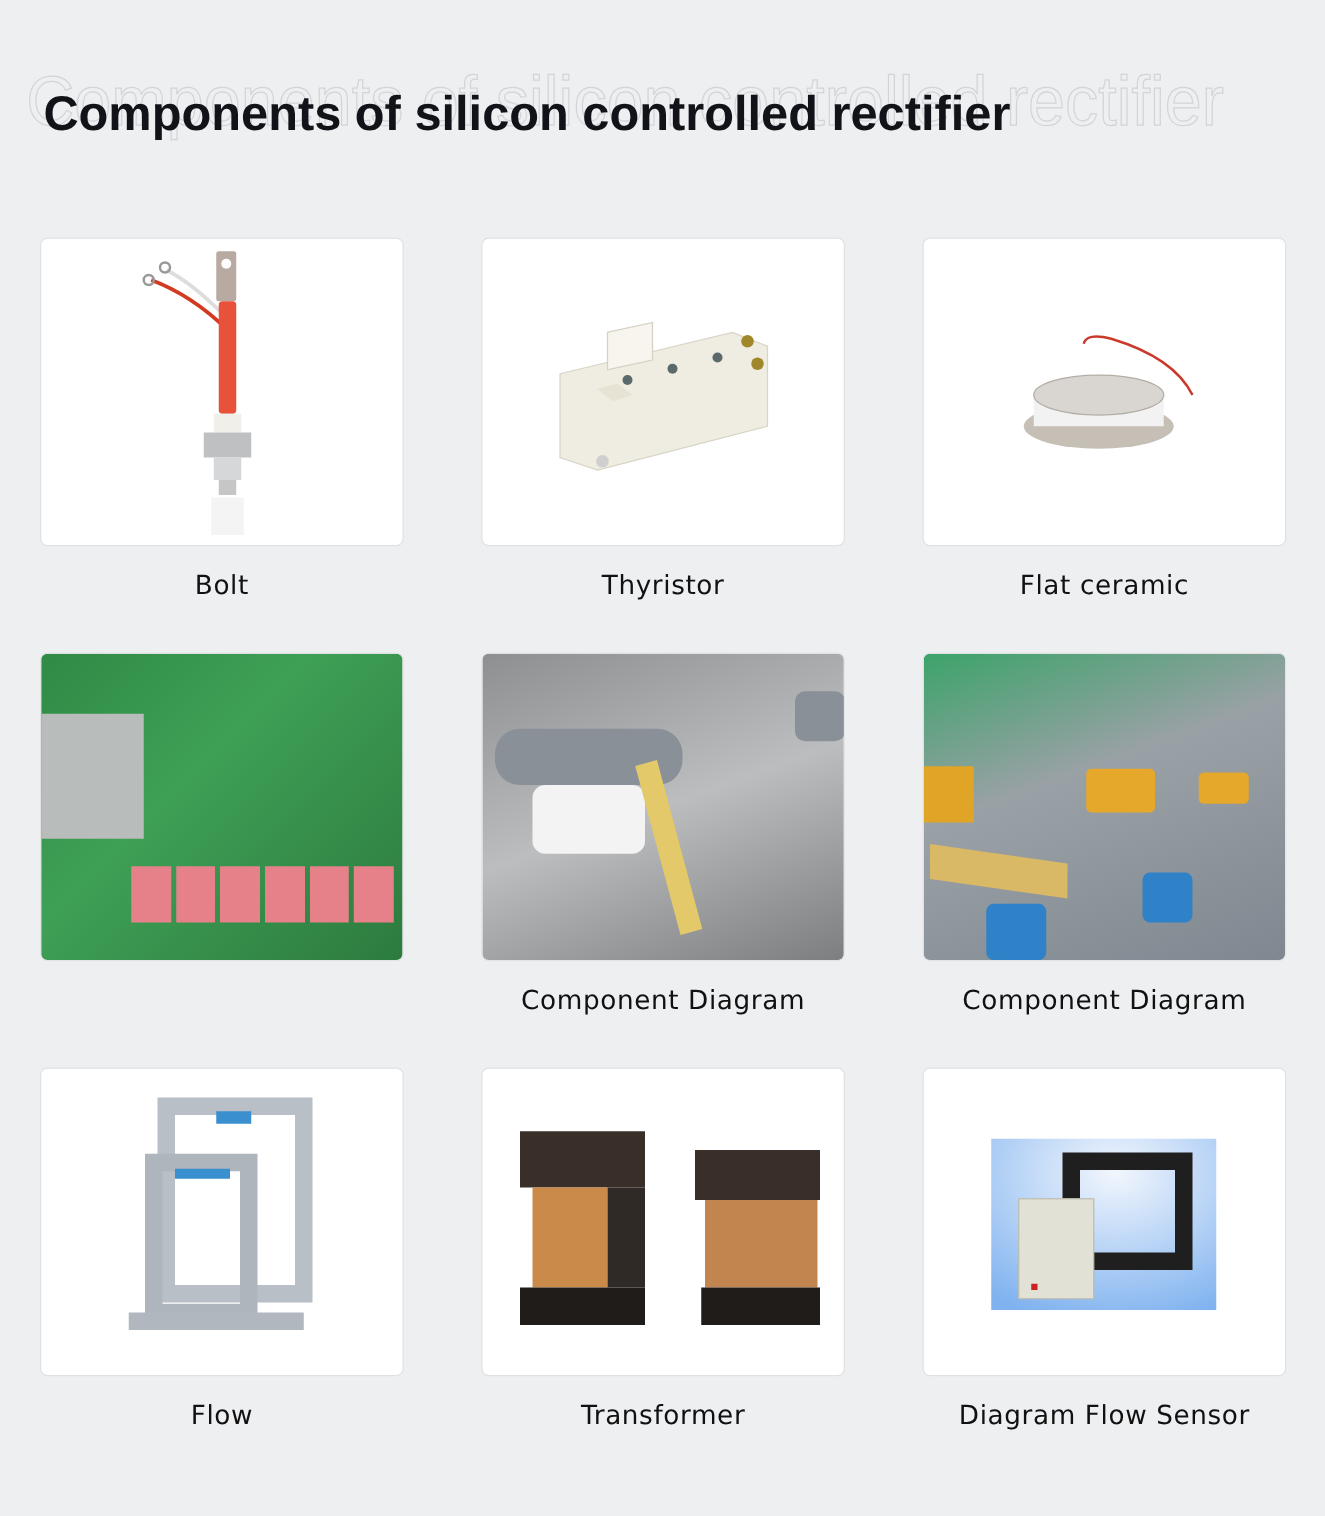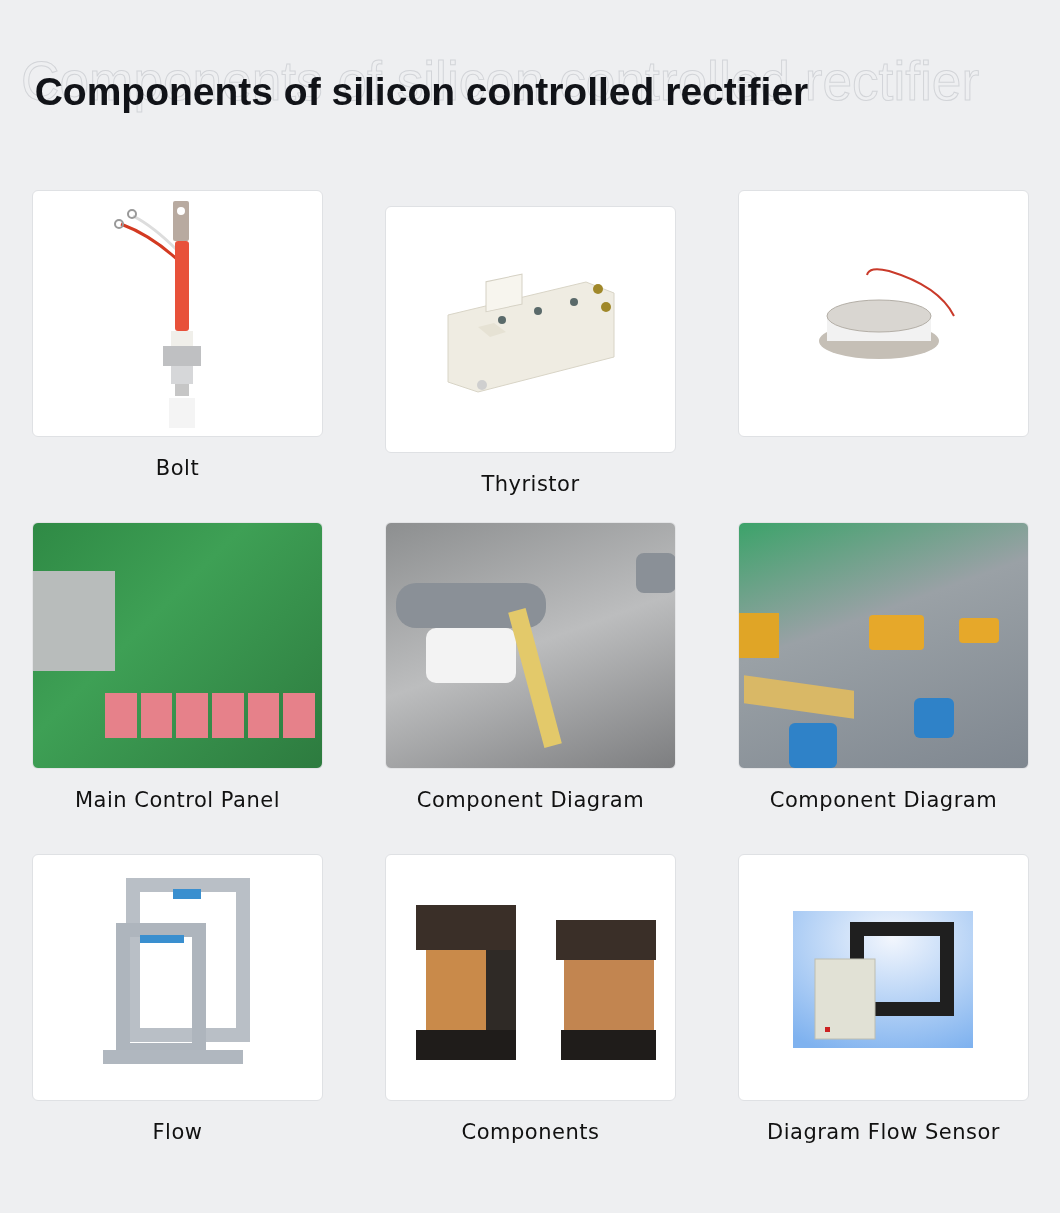--- a/index.html
+++ b/index.html
@@ -55,21 +55,21 @@
         <rect x="138" y="140" width="22" height="15" fill="#f0efea"></rect>
         <rect x="130" y="155" width="38" height="20" fill="#bfc0c2"></rect>
         <rect x="138" y="175" width="22" height="18" fill="#d6d7d9"></rect>
         <rect x="142" y="193" width="14" height="12" fill="#c6c6c6"></rect>
         <rect x="136" y="207" width="26" height="30" fill="#f4f4f4"></rect>
       </svg>
     </div>
     <div class="label">Bolt</div>
   </div>
 
-  <div class="card" style="left:353px;top:16px">
+  <div class="card" style="left:353px;top:0">
     <div class="frame">
       <svg class="pic" width="289" height="245" viewBox="0 0 289 245">
         <polygon points="62,108 200,75 228,86 228,150 92,185 62,175" fill="#efece2" stroke="#d8d4c6"></polygon>
         <polygon points="92,120 108,116 120,125 104,130" fill="#e6e2d4"></polygon>
         <rect x="100" y="96" width="36" height="30" fill="#f7f5ee" stroke="#d5d1c4" transform="skewY(-12)"></rect>
         <circle cx="116" cy="113" r="4" fill="#5a6a6a"></circle>
         <circle cx="152" cy="104" r="4" fill="#5a6a6a"></circle>
         <circle cx="188" cy="95" r="4" fill="#5a6a6a"></circle>
         <circle cx="212" cy="82" r="5" fill="#a0882a"></circle>
         <circle cx="220" cy="100" r="5" fill="#a0882a"></circle>
@@ -81,35 +81,35 @@
 
   <div class="card" style="left:706px;top:0">
     <div class="frame">
       <svg class="pic" width="289" height="245" viewBox="0 0 289 245">
         <path d="M128 84 Q130 75 150 80 Q200 95 215 125" stroke="#c93a2a" stroke-width="2" fill="none"></path>
         <ellipse cx="140" cy="150" rx="60" ry="18" fill="#c5bfb6"></ellipse>
         <rect x="88" y="125" width="104" height="25" fill="#f2f2f2"></rect>
         <ellipse cx="140" cy="125" rx="52" ry="16" fill="#d9d6d1" stroke="#b3aea6"></ellipse>
       </svg>
     </div>
+    <div class="label">Flat ceramic</div>
   </div>
 
   <div class="card" style="left:0;top:332px">
     <div class="frame photo" style="background:linear-gradient(135deg,#2f8a45,#3ea055 40%,#2d7b3f);">
       <div style="position:absolute;left:0;top:48px;width:82px;height:100px;background:#b8bcbb;"></div>
       <div style="position:absolute;left:72px;top:170px;width:210px;height:45px;display:flex;gap:4px;">
         <div style="flex:1;background:#e6818a"></div>
           <div style="flex:1;background:#e6818a"></div>
         <div style="flex:1;background:#e6818a"></div>
           <div style="flex:1;background:#e6818a"></div>
         <div style="flex:1;background:#e6818a"></div>
           <div style="flex:1;background:#e6818a"></div>
       </div>
     </div>
-    <div class="label">Main Control Panel</div>
   </div>
 
   <div class="card" style="left:353px;top:332px">
     <div class="frame photo" style="background:linear-gradient(160deg,#8d8f90,#bcbdbe 50%,#7d7e80);">
       <div style="position:absolute;left:10px;top:60px;width:150px;height:45px;border-radius:20px;background:#8a9097;"></div>
       <div style="position:absolute;left:40px;top:105px;width:90px;height:55px;background:#f3f3f3;border-radius:10px;"></div>
       <div style="position:absolute;left:140px;top:85px;width:18px;height:140px;background:#e3c96a;transform:rotate(-15deg);"></div>
       <div style="position:absolute;left:250px;top:30px;width:40px;height:40px;border-radius:8px;background:#8a9097;"></div>
     </div>
     <div class="label">Component Diagram</div>
@@ -145,21 +145,21 @@
       <svg class="pic" width="289" height="245" viewBox="0 0 289 245">
         <rect x="30" y="50" width="100" height="45" fill="#3a2f28"></rect>
         <rect x="40" y="95" width="60" height="80" fill="#c98a4a"></rect>
         <rect x="100" y="95" width="30" height="80" fill="#2f2a26"></rect>
         <rect x="30" y="175" width="100" height="30" fill="#1f1c1a"></rect>
         <rect x="170" y="65" width="100" height="40" fill="#3a2f28"></rect>
         <rect x="178" y="105" width="90" height="70" fill="#c28550"></rect>
         <rect x="175" y="175" width="95" height="30" fill="#1f1c1a"></rect>
       </svg>
     </div>
-    <div class="label">Components</div>
+    <div class="label">Transformer</div>
   </div>
 
   <div class="card" style="left:706px;top:664px">
     <div class="frame">
       <svg class="pic" width="289" height="245" viewBox="0 0 289 245">
         <defs>
           <radialGradient id="bg" cx="0.55" cy="0.2" r="0.9">
             <stop offset="0" stop-color="#f2f6fd"></stop>
             <stop offset="1" stop-color="#7fb2ef"></stop>
           </radialGradient>

